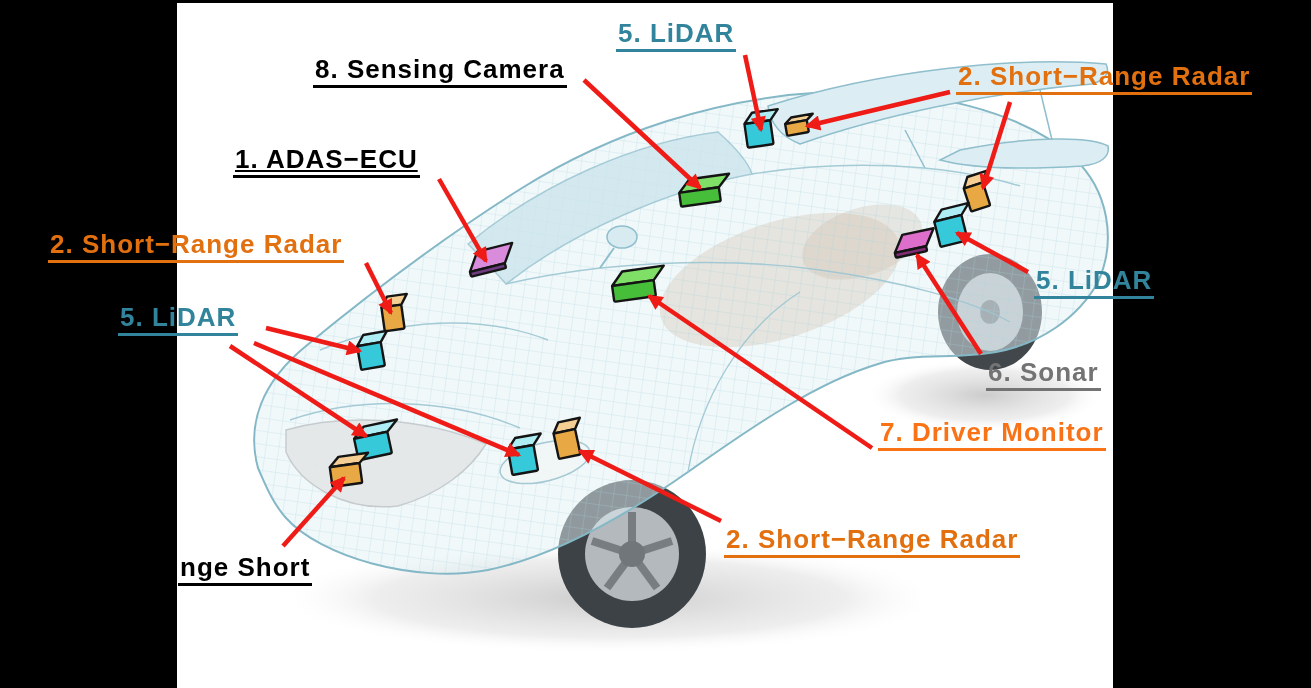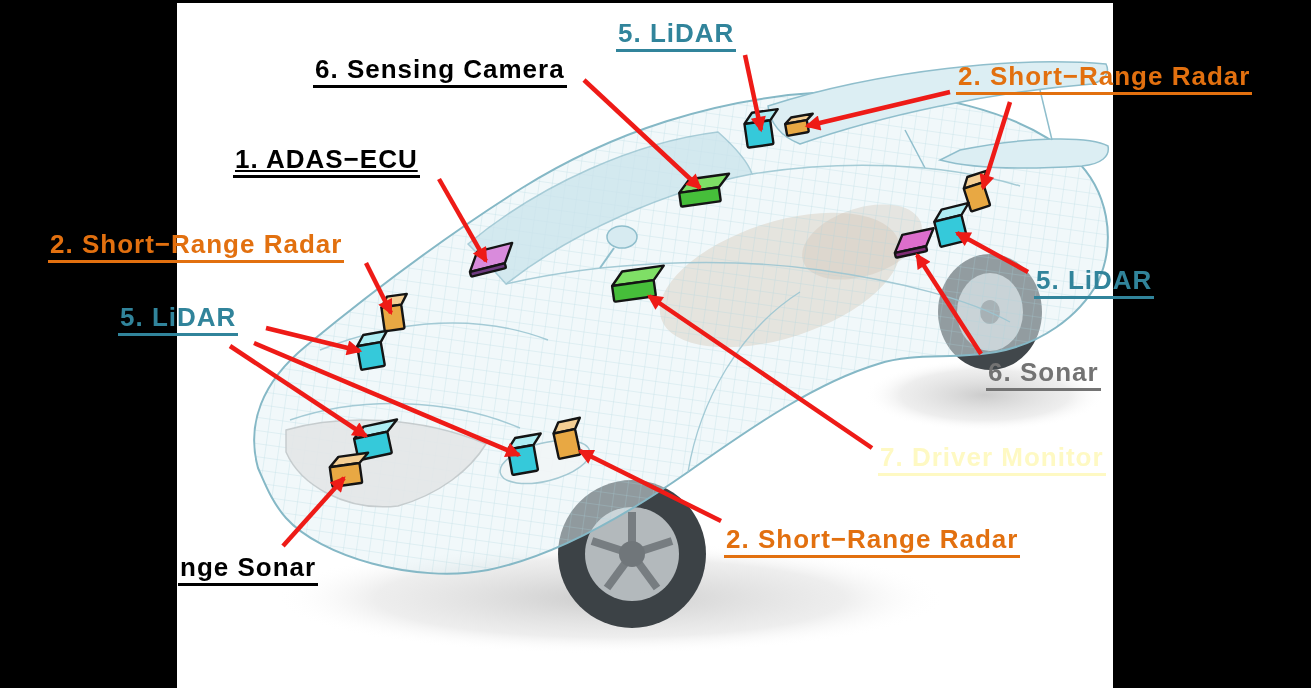--- a/index.html
+++ b/index.html
@@ -159,24 +159,24 @@
       <line x1="721" y1="521" x2="580" y2="451" stroke="#EE1B17" stroke-width="4.5" marker-end="url(#ah)"></line>
       <line x1="283" y1="546" x2="344" y2="478" stroke="#EE1B17" stroke-width="4.5" marker-end="url(#ah)"></line>
       <line x1="366" y1="263" x2="391" y2="313" stroke="#EE1B17" stroke-width="4.5" marker-end="url(#ah)"></line>
       <line x1="266" y1="328" x2="360" y2="351" stroke="#EE1B17" stroke-width="4.5" marker-end="url(#ah)"></line>
       <line x1="254" y1="343" x2="519" y2="455" stroke="#EE1B17" stroke-width="4.5" marker-end="url(#ah)"></line>
       <line x1="230" y1="346" x2="366" y2="436" stroke="#EE1B17" stroke-width="4.5" marker-end="url(#ah)"></line>
     </svg>
 
   <div id="labels">
     <div class="lbl" style="left: 616px; top: 20px; color: rgb(49, 132, 155);">5. LiDAR</div>
-    <div class="lbl" style="left: 313px; top: 56px; color: rgb(0, 0, 0);">6. Sensing Camera</div>
+    <div class="lbl" style="left: 313px; top: 56px; color: rgb(0, 0, 0);">8. Sensing Camera</div>
     <div class="lbl" style="left: 956px; top: 63px; color: rgb(226, 112, 15);">2. Short−Range Radar</div>
     <div class="lbl" style="left: 233px; top: 146px; color: rgb(0, 0, 0); text-decoration: underline;">1. ADAS−ECU</div>
     <div class="lbl" style="left: 48px; top: 231px; color: rgb(226, 112, 15);">2. Short−Range Radar</div>
     <div class="lbl" style="left: 118px; top: 304px; color: rgb(49, 132, 155);">5. LiDAR</div>
     <div class="lbl" style="left: 1034px; top: 267px; color: rgb(49, 132, 155);">5. LiDAR</div>
     <div class="lbl" style="left: 986px; top: 359px; color: #737373;">6. Sonar</div>
-    <div class="lbl" style="left: 878px; top: 444px; color: #fef9c3;">7. Driver Monitor</div>
+    <div class="lbl" style="left: 878px; top: 419px; color: #f97316;">7. Driver Monitor</div>
     <div class="lbl" style="left: 724px; top: 526px; color: rgb(226, 112, 15);">2. Short−Range Radar</div>
-    <div class="lbl" style="left: 178px; top: 554px; color: rgb(0, 0, 0);">nge Sonar</div>
+    <div class="lbl" style="left: 178px; top: 554px; color: rgb(0, 0, 0);">nge Short</div>
   </div>
 </div>
 
 </body></html>

